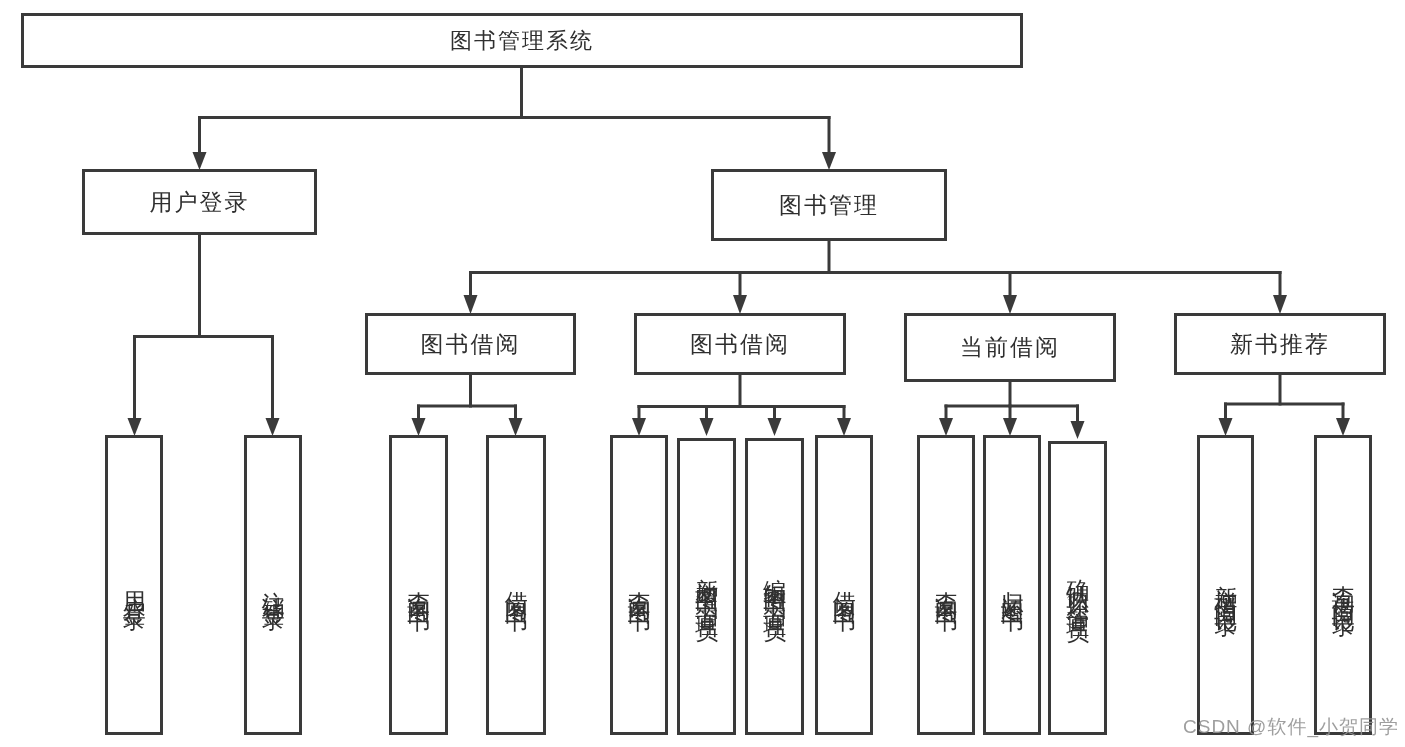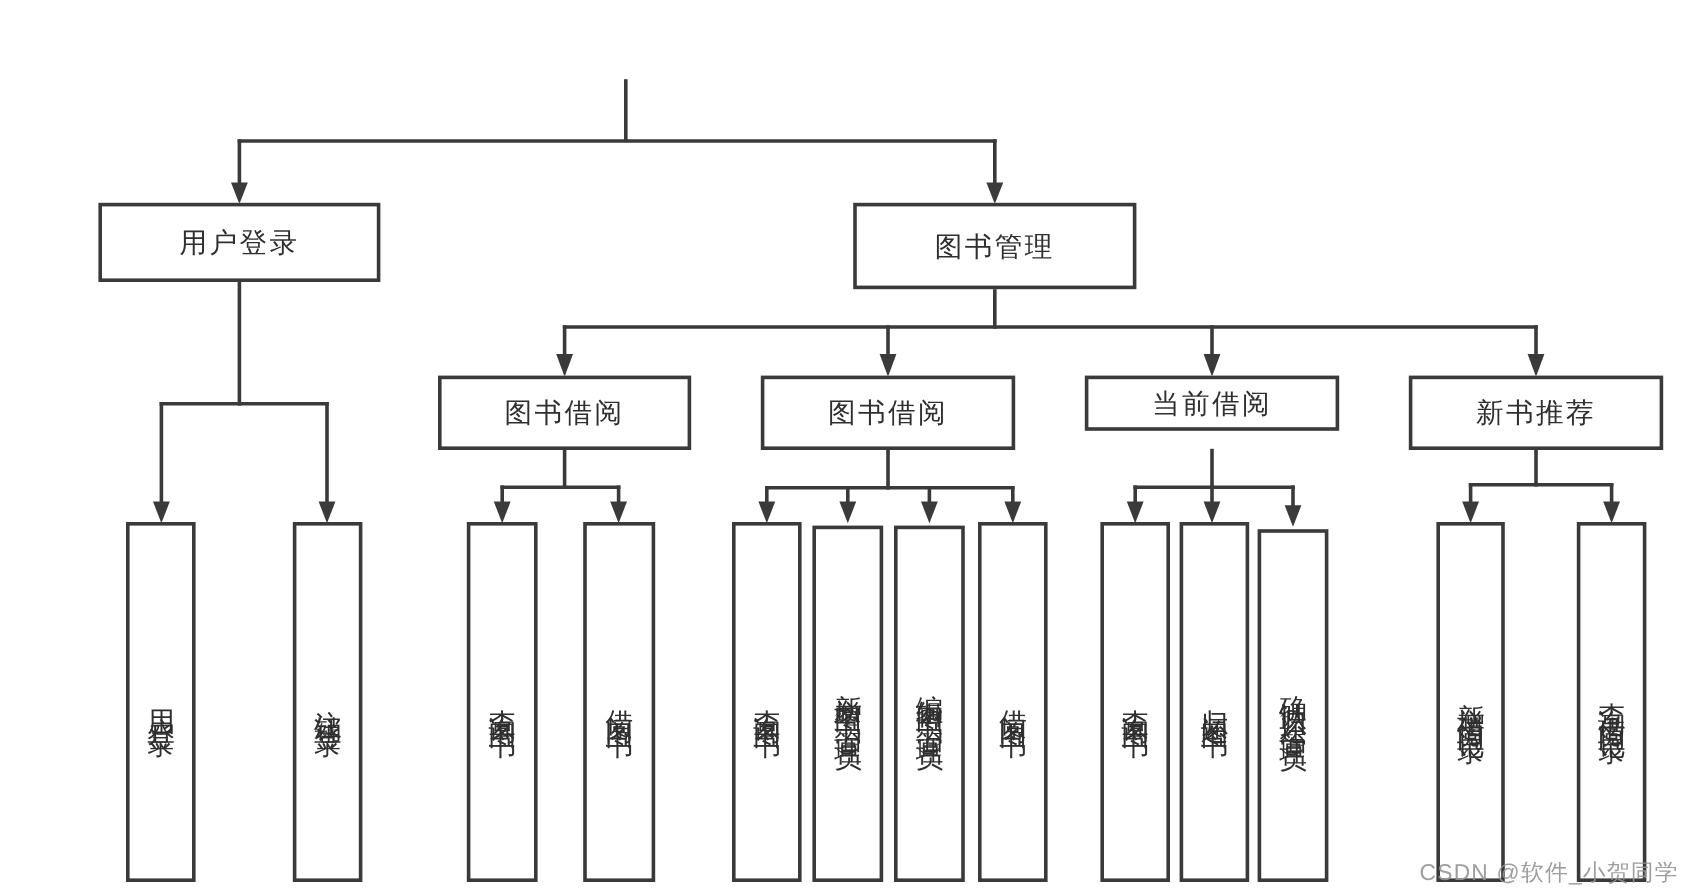--- a/index.html
+++ b/index.html
@@ -144,35 +144,38 @@
     <g>
       <line x1="1280" y1="374" x2="1280" y2="405.5"></line>
       <line x1="1224" y1="404" x2="1344.5" y2="404"></line>
       <line x1="1225.5" y1="402.5" x2="1225.5" y2="420"></line>
       <polygon points="1218.5,418 1232.5,418 1225.5,436"></polygon>
       <line x1="1343" y1="402.5" x2="1343" y2="420"></line>
       <polygon points="1336,418 1350,418 1343,436"></polygon>
     </g>
   </svg>
 
+  <div class="hbox" style="left:21px; top:13px; width:1002px; height:55px;">
+    <span class="lbl title">图书管理系统</span>
+  </div>
 
   <div class="hbox" style="left:82px; top:169px; width:235px; height:66px;">
     <span class="lbl">用户登录</span>
   </div>
   <div class="hbox" style="left:711px; top:169px; width:236px; height:72px;">
     <span class="lbl">图书管理</span>
   </div>
 
   <div class="hbox" style="left:365px; top:313px; width:211px; height:62px;">
     <span class="lbl">图书借阅</span>
   </div>
   <div class="hbox" style="left:634px; top:313px; width:212px; height:62px;text-align:center;">
     <span class="lbl">图书借阅</span>
   </div>
-  <div class="hbox" style="left:904px; top:313px; width:212px; height:46px;">
+  <div class="hbox" style="left:904px; top:313px; width:212px; height:69px;">
     <span class="lbl">当前借阅</span>
   </div>
   <div class="hbox" style="left:1174px; top:313px; width:212px; height:62px;">
     <span class="lbl">新书推荐</span>
   </div>
 
   <div class="vbox" style="left:105px; width:58px;">
     <span class="lbl">用户登录</span>
   </div>
   <div class="vbox" style="left:244px; width:58px;">

